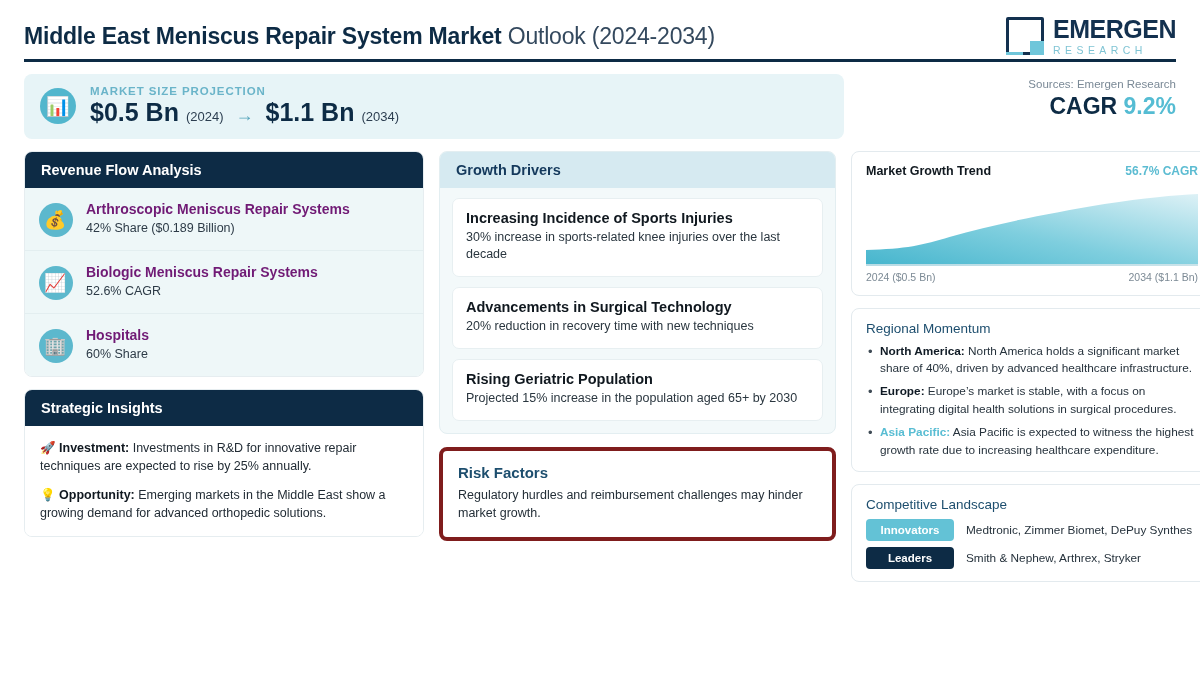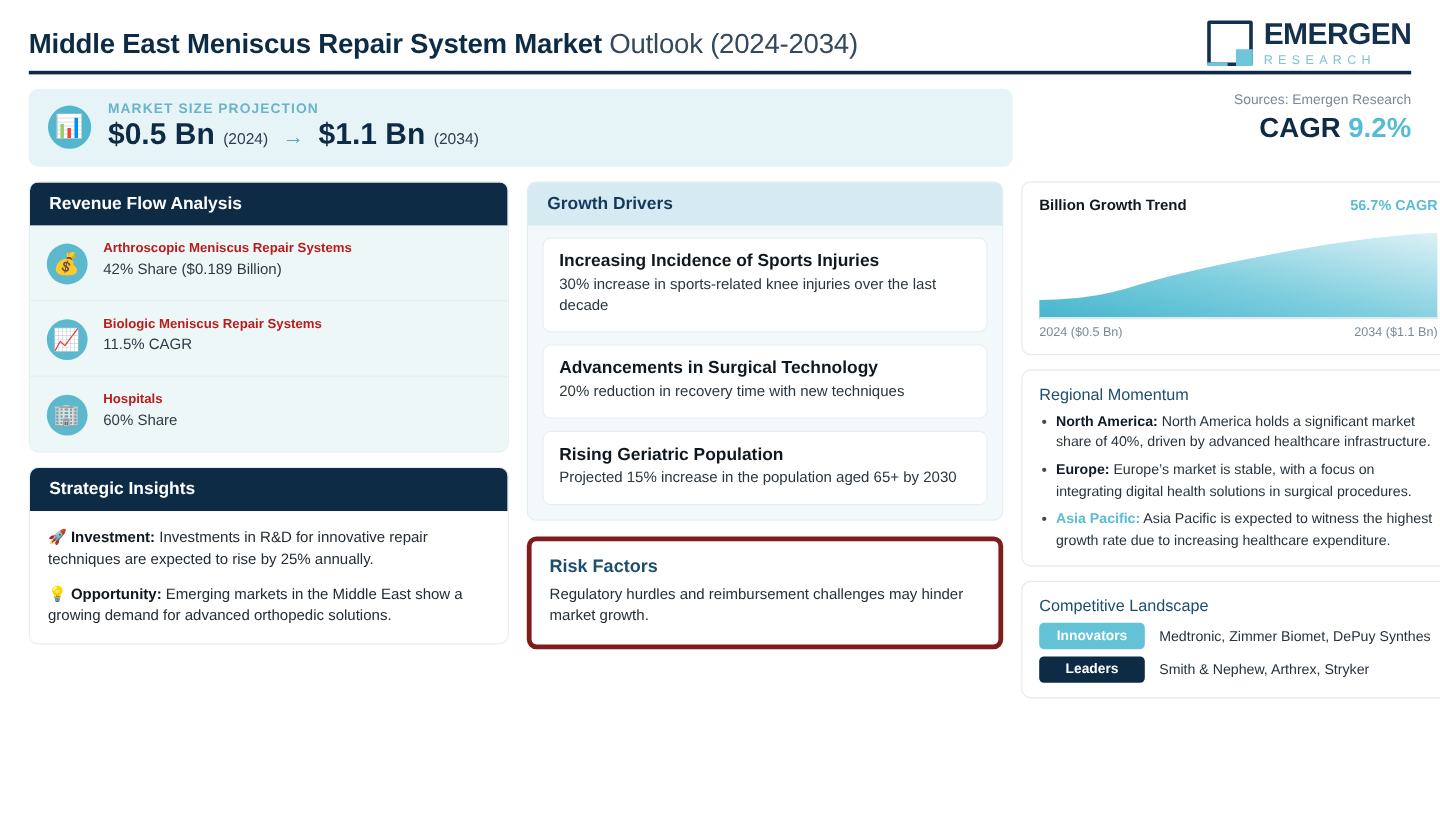--- a/index.html
+++ b/index.html
@@ -93,21 +93,21 @@
     display: flex; align-items: flex-start; gap: 13px;
     padding: 13px 16px 13px 14px;
     border-bottom: 1px solid #e3eef0;
   }
   .rev-row:last-child { border-bottom: none; }
   .rev-icon {
     width: 34px; height: 34px; border-radius: 50%; background: #5cb8cd;
     display: flex; align-items: center; justify-content: center;
     font-size: 18px; flex: none; margin-top: 2px;
   }
-  .rev-title { font-size: 11px; font-weight: bold; color: #b91c1c; line-height: 1.25; }
+  .rev-title { font-size: 14px; font-weight: bold; color: #701a75; line-height: 1.25; }
   .rev-sub   { font-size: 12.5px; color: #2d3b47; margin-top: 3px; }
 
   
   .insights { margin-top: 12px; }
   .insights-body { padding: 13px 15px 14px 15px; background: #fff; }
   .insight-p {
     font-size: 12.5px; line-height: 1.45; color: #222c35; margin-bottom: 11px;
   }
   .insight-p:last-child { margin-bottom: 0; }
   .insight-p b { color: #101820; }
@@ -228,21 +228,21 @@
             <div>
               <div class="rev-title">Arthroscopic Meniscus Repair Systems</div>
               <div class="rev-sub">42% Share ($0.189 Billion)</div>
             </div>
           </div>
 
           <div class="rev-row">
             <div class="rev-icon">📈</div>
             <div>
               <div class="rev-title">Biologic Meniscus Repair Systems</div>
-              <div class="rev-sub">11.5% CAGR</div>
+              <div class="rev-sub">52.6% CAGR</div>
             </div>
           </div>
 
           <div class="rev-row">
             <div class="rev-icon">🏢</div>
             <div>
               <div class="rev-title">Hospitals</div>
               <div class="rev-sub">60% Share</div>
             </div>
           </div>
@@ -294,21 +294,21 @@
         <div class="risk-title">Risk Factors</div>
         <div class="risk-desc">Regulatory hurdles and reimbursement challenges may hinder market growth.</div>
       </div>
 
     </div>
 
     <div class="col-right">
 
       <div class="r-card">
         <div class="trend-head">
-          <span class="trend-title">Billion Growth Trend</span>
+          <span class="trend-title">Market Growth Trend</span>
           <span class="trend-cagr">56.7% CAGR</span>
         </div>
         <div class="trend-chart">
           <svg viewBox="0 0 334 78" preserveAspectRatio="none">
             <defs>
               <linearGradient id="areaGrad" x1="0" y1="1" x2="1" y2="0">
                 <stop offset="0%" stop-color="#45b5cd"></stop>
                 <stop offset="45%" stop-color="#7ecede"></stop>
                 <stop offset="100%" stop-color="#ddf1f6"></stop>
               </linearGradient>

